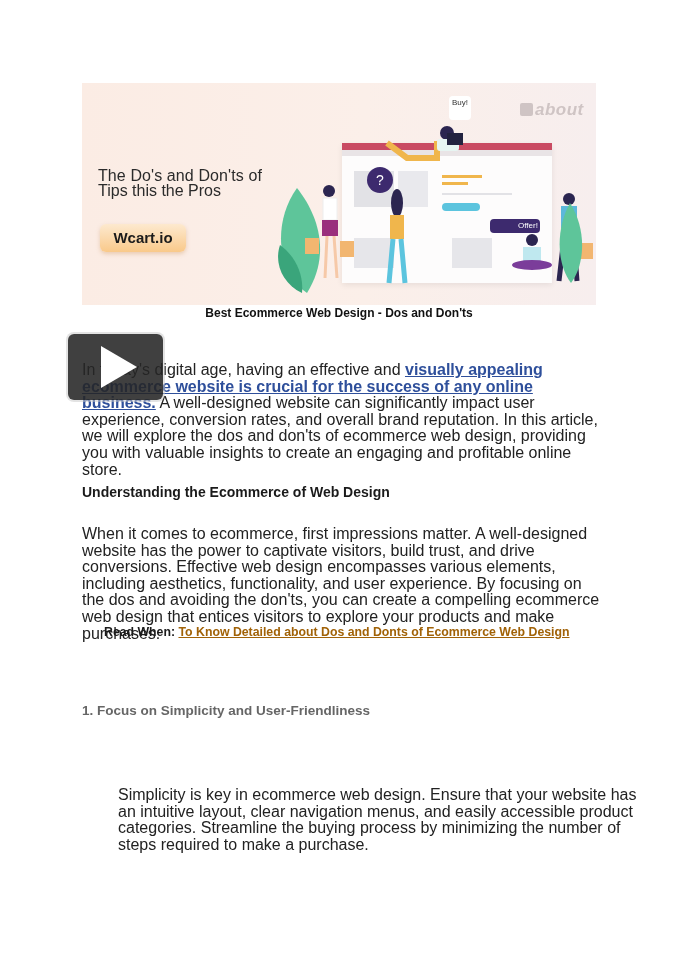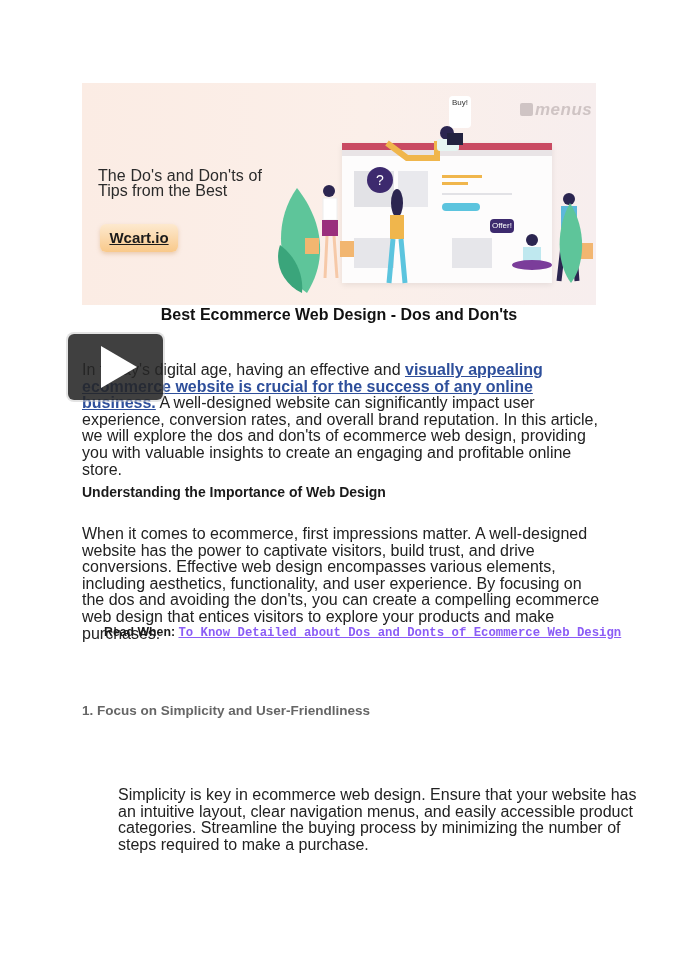--- a/index.html
+++ b/index.html
@@ -12,82 +12,82 @@
     
     .banner {
       position: absolute; left: 82px; top: 83px; width: 514px; height: 222px;
       background: linear-gradient(90deg, #fbece4 0%, #fbefe9 55%, #f7eeee 100%);
       overflow: hidden;
     }
     .banner .line1 { position: absolute; left: 16px; top: 52px; font-size: 16px; color: #2b2b2b; letter-spacing: 0.1px; margin-top: 32px; }
     .banner .line2 { position: absolute; left: 16px; top: 75px; font-size: 16px; font-weight: bold; color: #111; }
     .banner .line3 { position: absolute; left: 16px; top: 99px; font-size: 16px; color: #2b2b2b; }
     .banner .brand-btn {
-      position: absolute; left: 18px; top: 141px; width: 78px; height: 28px; border-radius: 6px;
+      position: absolute; left: 18px; top: 141px; width: 86px; height: 28px; border-radius: 6px;
       background: linear-gradient(180deg, #fde9cf 0%, #f9c98a 100%);
       box-shadow: 0 2px 4px rgba(200,140,80,0.35);
-      font-size: 15px; font-weight: bold; color: #1b1b1b; text-align: center; line-height: 28px; text-decoration: underline;
+      font-size: 15px; font-weight: bold; color: #1b1b1b; text-align: center; line-height: 28px;
     }
     .banner .logo { position: absolute; left: 438px; top: 17px; font-size: 17px; font-weight: bold; font-style: italic; color: #cfc4c4; letter-spacing: 0.5px; }
     .banner .logo .bag { display: inline-block; width: 13px; height: 13px; background: #cfc4c4; border-radius: 2px; margin-right: 2px; vertical-align: -1px; }
 
     .browser { position: absolute; left: 260px; top: 60px; width: 210px; height: 140px; background: #fdfcfc; box-shadow: 0 2px 6px rgba(0,0,0,0.08); }
     .browser .bar { height: 7px; background: #c94a62; }
     .browser .bar2 { height: 6px; background: #e9e4e6; }
     .bubble { position: absolute; border-radius: 10px; color: #fff; font-size: 8px; text-align: center; }
 
     
-    .title { position: absolute; left: 0; width: 678px; top: 306px; text-align: center; font-size: 16px; font-weight: bold; color: #111; }
+    .title { position: absolute; left: 0; width: 678px; top: 306px; text-align: center; font-size: 12px; font-weight: bold; color: #111; }
     .para { position: absolute; left: 82px; width: 520px; font-size: 16px; line-height: 16.6px; color: #222; }
     .para a { color: #2e4f9b; text-decoration: underline; font-weight: bold; }
     .h2 { position: absolute; left: 82px; font-size: 14px; font-weight: bold; color: #1a1a1a; }
     .h3 { position: absolute; left: 82px; font-size: 13.5px; font-weight: bold; color: #666; }
     .readmore { position: absolute; left: 104px; top: 625px; font-size: 12.3px; font-weight: bold; color: #1a1a1a; }
-    .readmore a { color: #8b5cf6; text-decoration: underline; font-family: Liberation Mono, monospace; }
+    .readmore a { color: #a16207; text-decoration: underline; }
 
     
     .play {
       position: absolute; left: 68px; top: 334px; width: 95px; height: 66px; border-radius: 6px;
       background: rgba(38,38,38,0.88); box-shadow: 0 0 0 2px rgba(200,200,200,0.5);
     }
     .play .tri {
       position: absolute; left: 33px; top: 12px; width: 0; height: 0;
       border-left: 36px solid #ffffff; border-top: 21px solid transparent; border-bottom: 21px solid transparent;
     }
   </style>
 </head>
 <body>
 
 <div class="page">
 
   <div class="banner">
     <div class="line1">The Do's and Don'ts of</div>
-    <div class="line3">Tips from the Best</div>
+    <div class="line3">Tips this the Pros</div>
     <div class="brand-btn">Wcart.io</div>
-    <div class="logo"><span class="bag"></span><span>menus</span></div>
+    <div class="logo"><span class="bag"></span><span>about</span></div>
 
     <svg style="position:absolute;left:190px;top:100px" width="70" height="110" viewBox="0 0 70 110">
       <path d="M35 110 C 5 90, 0 40, 25 5 C 45 30, 60 70, 35 110 Z" fill="#5ec59a"></path>
       <path d="M30 110 C 10 100, 2 80, 8 62 C 22 72, 32 90, 30 110 Z" fill="#3aa57b"></path>
     </svg>
     <div class="browser">
       <div class="bar"></div>
       <div class="bar2"></div>
       <div style="position:absolute;left:12px;top:28px;width:40px;height:36px;background:#e2e2e6"></div>
       <div style="position:absolute;left:56px;top:28px;width:30px;height:36px;background:#e9e9ed"></div>
       <div style="position:absolute;left:100px;top:32px;width:40px;height:3px;background:#f0b64c"></div>
       <div style="position:absolute;left:100px;top:39px;width:26px;height:3px;background:#f0b64c"></div>
       <div style="position:absolute;left:100px;top:50px;width:70px;height:2px;background:#e2e2e6"></div>
       <div style="position:absolute;left:100px;top:60px;width:38px;height:8px;border-radius:4px;background:#5cc4de"></div>
       <div style="position:absolute;left:12px;top:95px;width:40px;height:30px;background:#e6e6ea"></div>
       <div style="position:absolute;left:110px;top:95px;width:40px;height:30px;background:#e6e6ea"></div>
     </div>
-    <div class="bubble" style="left:367px;top:13px;width:22px;height:32px;line-height:14px;background:#fff;color:#333;border-radius:4px;">Buy!</div>
+    <div class="bubble" style="left:367px;top:13px;width:22px;height:24px;line-height:14px;background:#fff;color:#333;border-radius:4px;">Buy!</div>
     <div class="bubble" style="left:285px;top:84px;width:26px;height:26px;line-height:26px;border-radius:50%;background:#3d2a6e;font-size:14px;">?</div>
-    <div class="bubble" style="left:408px;top:136px;width:24px;height:14px;line-height:14px;background:#3d2a6e;border-radius:4px;">Offer!</div>
+    <div class="bubble" style="left:408px;top:136px;width:24px;height:14px;line-height:14px;background:#3d2a6e;border-radius:4px;padding-left:26px;">Offer!</div>
     <svg style="position:absolute;left:215px;top:20px" width="300" height="190" viewBox="0 0 300 190">
 
       <path d="M90 40 L110 55 L140 55 L140 38" stroke="#f0b64c" stroke-width="6" fill="none"></path>
       <circle cx="150" cy="30" r="7" fill="#2b2550"></circle>
       <rect x="140" y="36" width="22" height="12" rx="3" fill="#e7f5f2"></rect>
       <rect x="150" y="30" width="16" height="12" fill="#22223f"></rect>
 
       <circle cx="32" cy="88" r="6" fill="#2b2550"></circle>
       <rect x="26" y="95" width="14" height="22" fill="#ffffff" stroke="#eee"></rect>
       <rect x="25" y="117" width="16" height="16" fill="#9a2f7c"></rect>
@@ -115,20 +115,20 @@
   </div>
 
   <div class="title">Best Ecommerce Web Design - Dos and Don'ts</div>
 
   <div class="para" style="top:362px;"><span>In today's digital age, having an effective and </span><a>visually appealing ecommerce website is crucial for the success of any online business.</a><span> A well-designed website can significantly impact user experience, conversion rates, and overall brand reputation. In this article, we will explore the dos and don'ts of ecommerce web design, providing you with valuable insights to create an engaging and profitable online store.</span></div>
 
   <div class="play">
     <div class="tri"></div>
   </div>
 
-  <div class="h2" style="top:484px;">Understanding the Importance of Web Design</div>
+  <div class="h2" style="top:484px;">Understanding the Ecommerce of Web Design</div>
   <div class="para" style="top:526px;">When it comes to ecommerce, first impressions matter. A well-designed website has the power to captivate visitors, build trust, and drive conversions. Effective web design encompasses various elements, including aesthetics, functionality, and user experience. By focusing on the dos and avoiding the don'ts, you can create a compelling ecommerce web design that entices visitors to explore your products and make purchases.</div>
 
   <div class="readmore"><span>Read When: </span><a>To Know Detailed about Dos and Donts of Ecommerce Web Design</a></div>
 
   <div class="h3" style="top:703px;">1. Focus on Simplicity and User-Friendliness</div>
   <div class="para" style="top:787px;margin-left:36px;">Simplicity is key in ecommerce web design. Ensure that your website has an intuitive layout, clear navigation menus, and easily accessible product categories. Streamline the buying process by minimizing the number of steps required to make a purchase.</div>
 </div>
 
 </body></html>

